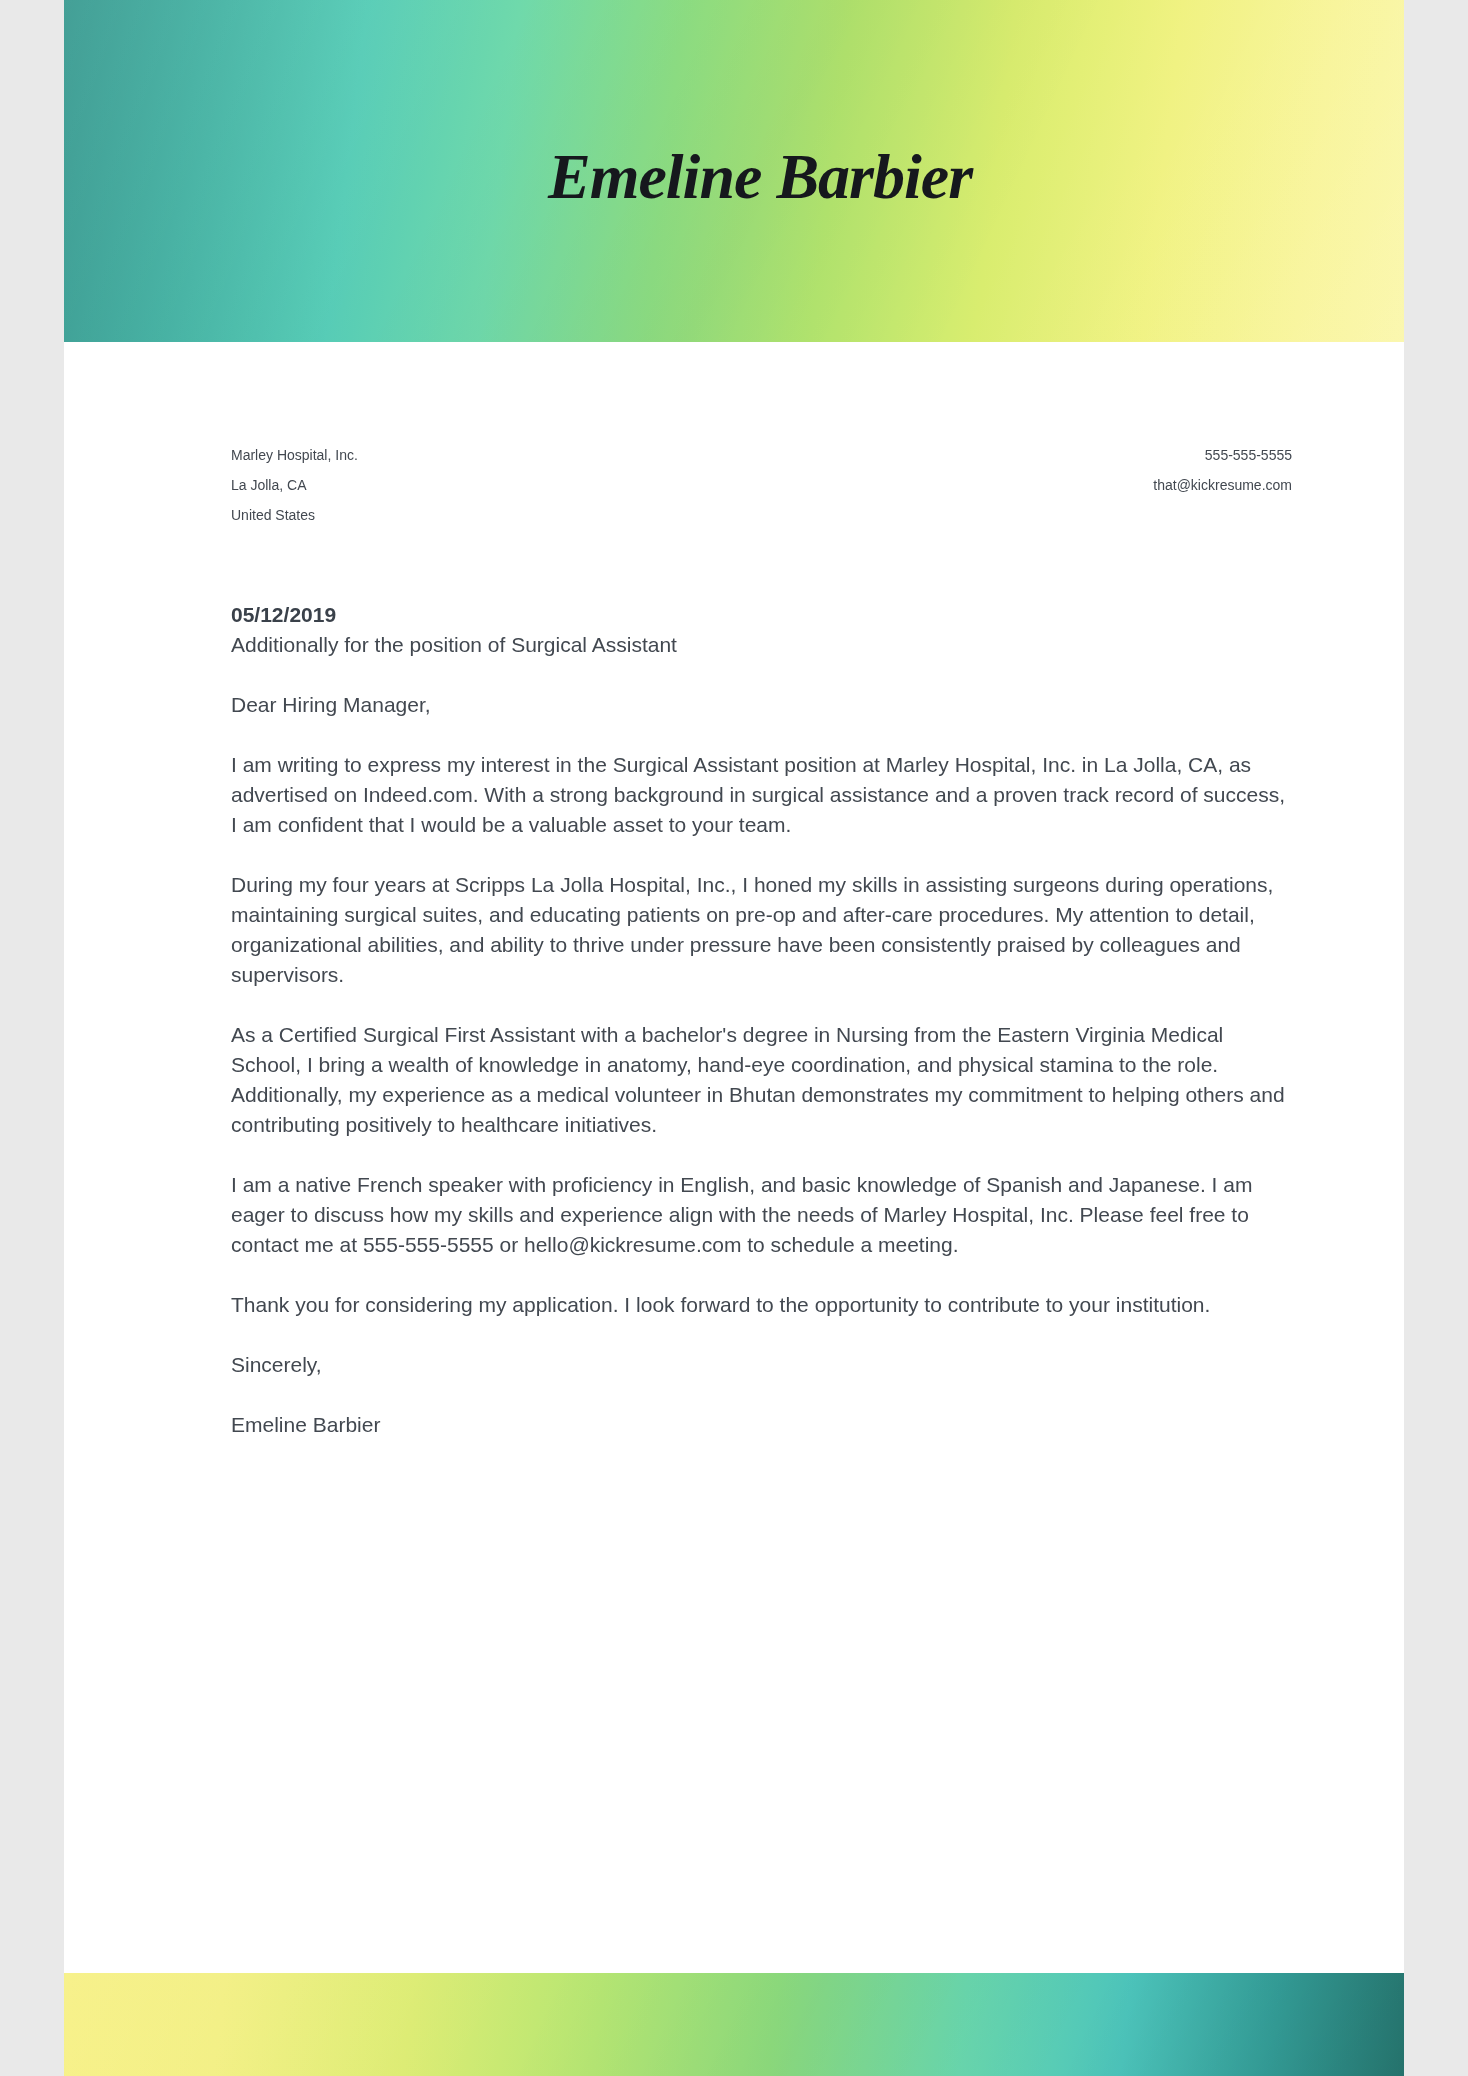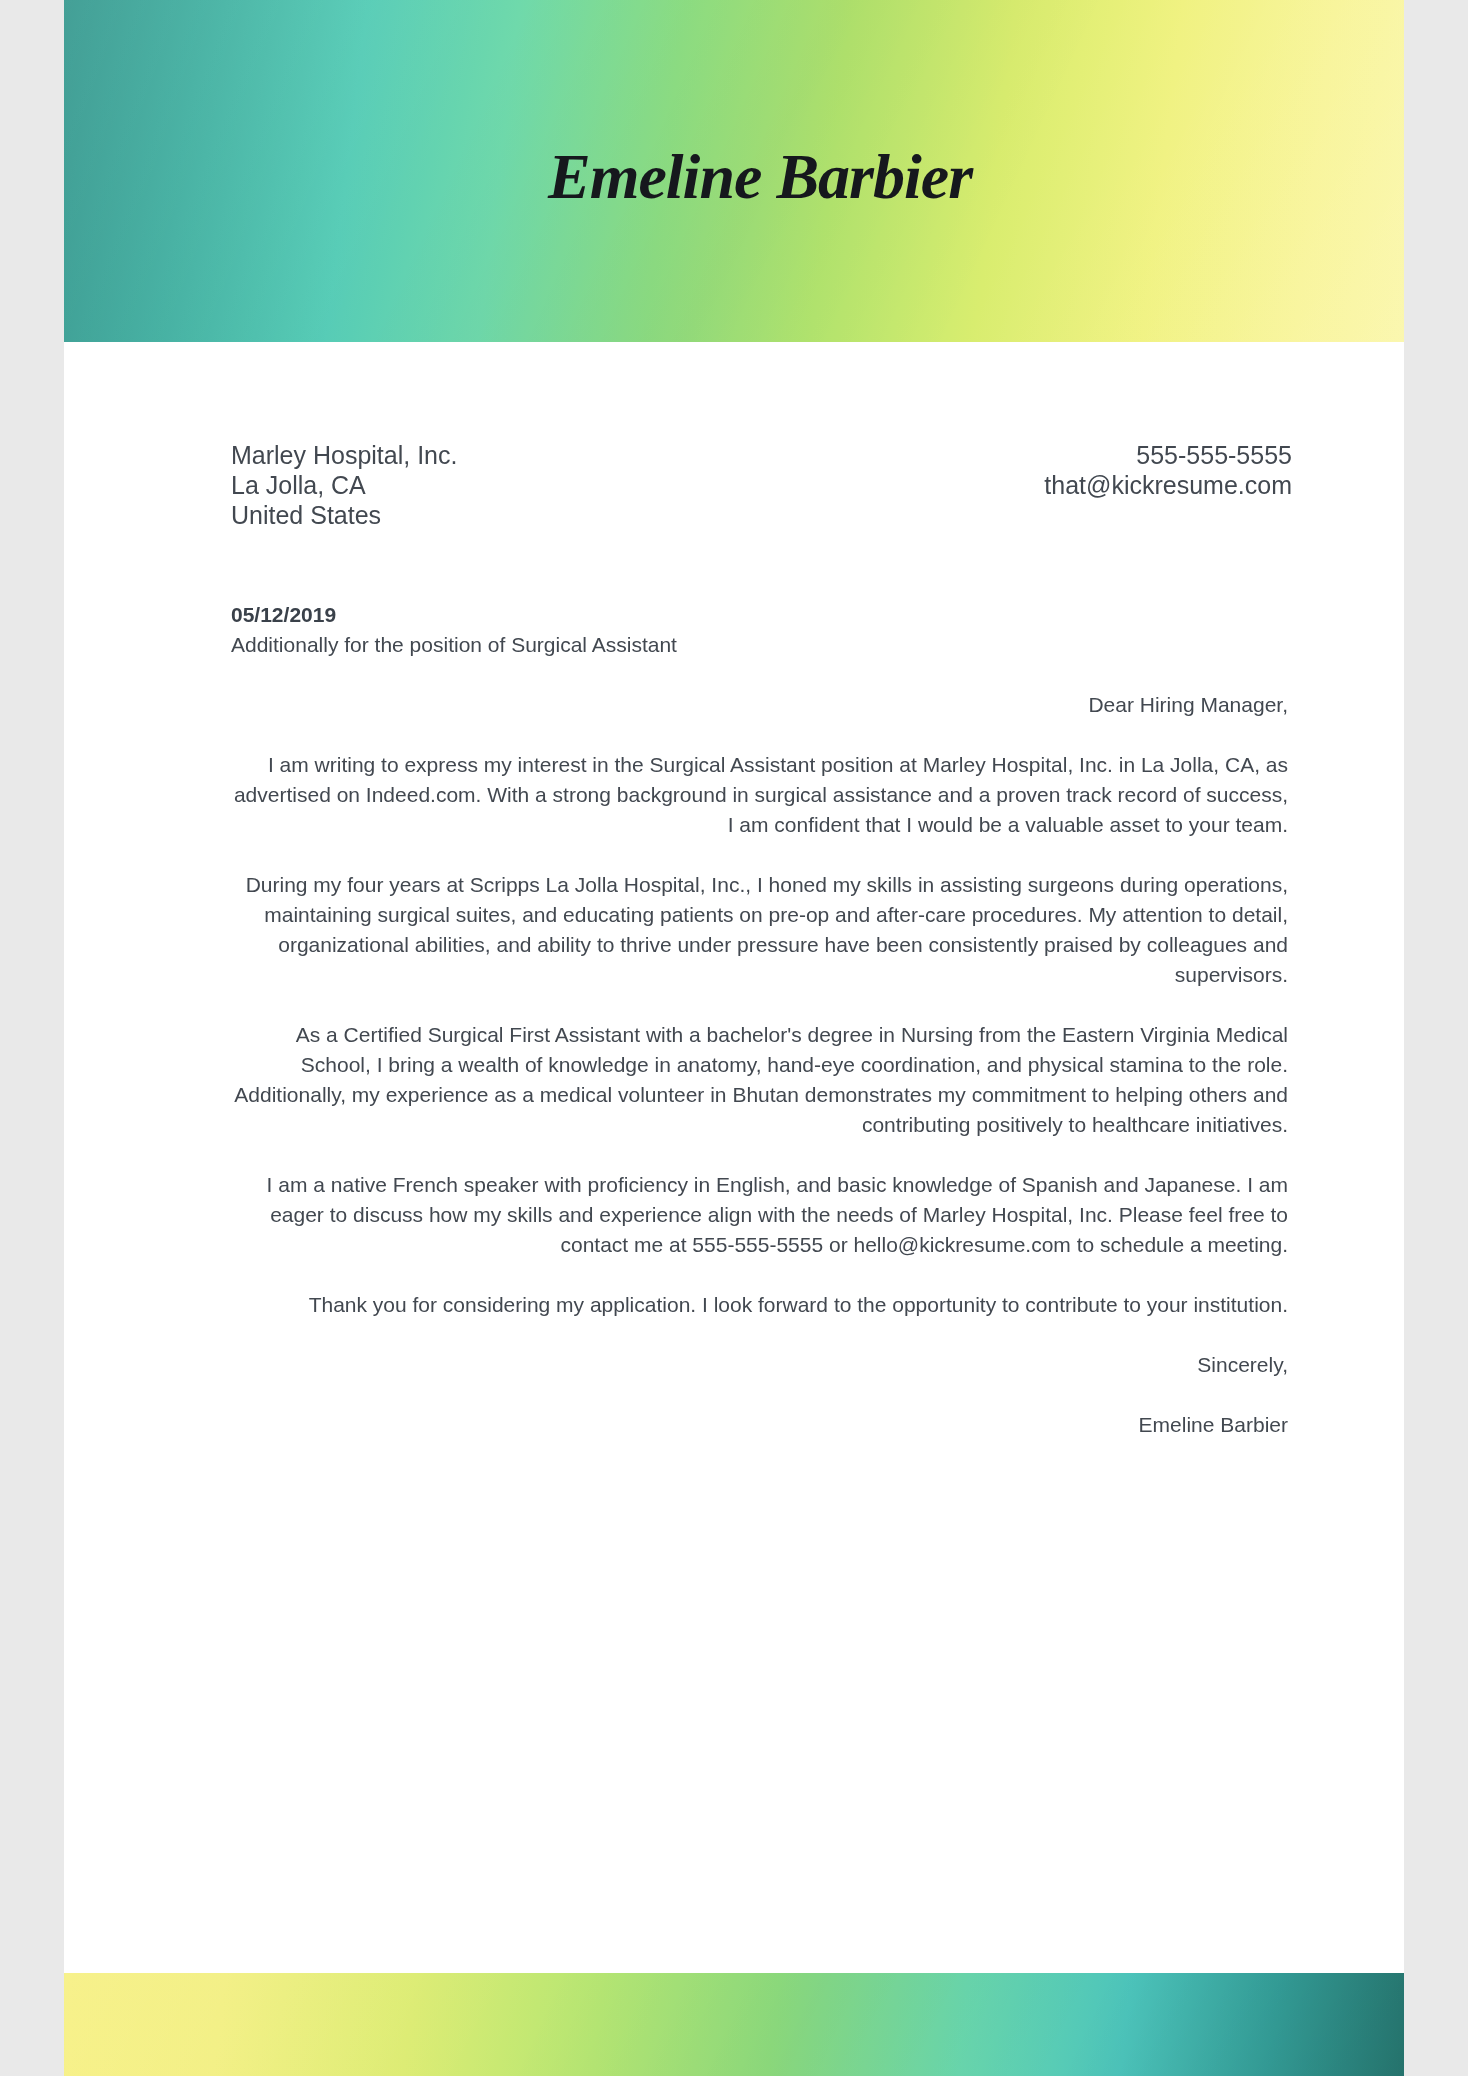--- a/index.html
+++ b/index.html
@@ -30,31 +30,31 @@
     letter-spacing:-1px;
     color:#16181d;
     line-height:62px;
     margin:0;
   }
 
   
   .recipient-row{
     position:absolute;top:440px;left:167px;right:112px;
     display:flex;justify-content:space-between;align-items:flex-start;
-    font-size:25px;line-height:30px;color:#424850;
+    font-size:14px;line-height:30px;color:#424850;
   }
   .address-block{ text-align:left; }
   .contact-block{ text-align:right;margin-left:8px; }
 
   
   .letter{
     position:absolute;top:600px;left:167px;right:116px;
     font-size:21px;line-height:30px;color:#424850;
   }
-  .letter p{margin:30px 0 0 0;text-align:right;}
+  .letter p{margin:30px 0 0 0;}
   .letter .date-subject{margin:0;}
   .date-line{font-weight:700;color:#3a414a;}
 
   
   .footer-band{
     position:absolute;left:0;right:0;bottom:0;height:103px;
     background:
       linear-gradient(115deg, rgba(255,255,255,0.10) 0%, rgba(255,255,255,0) 35%, rgba(0,0,0,0.04) 55%, rgba(255,255,255,0) 75%, rgba(0,0,0,0.10) 100%),
       linear-gradient(97deg,#f6f07e 0%,#f2ef7f 12%,#dcec72 26%,#b5e673 40%,#8fdf7f 53%,#69d7ad 67%,#4cc4bb 79%,#35a29c 90%,#297f78 100%);
   }

